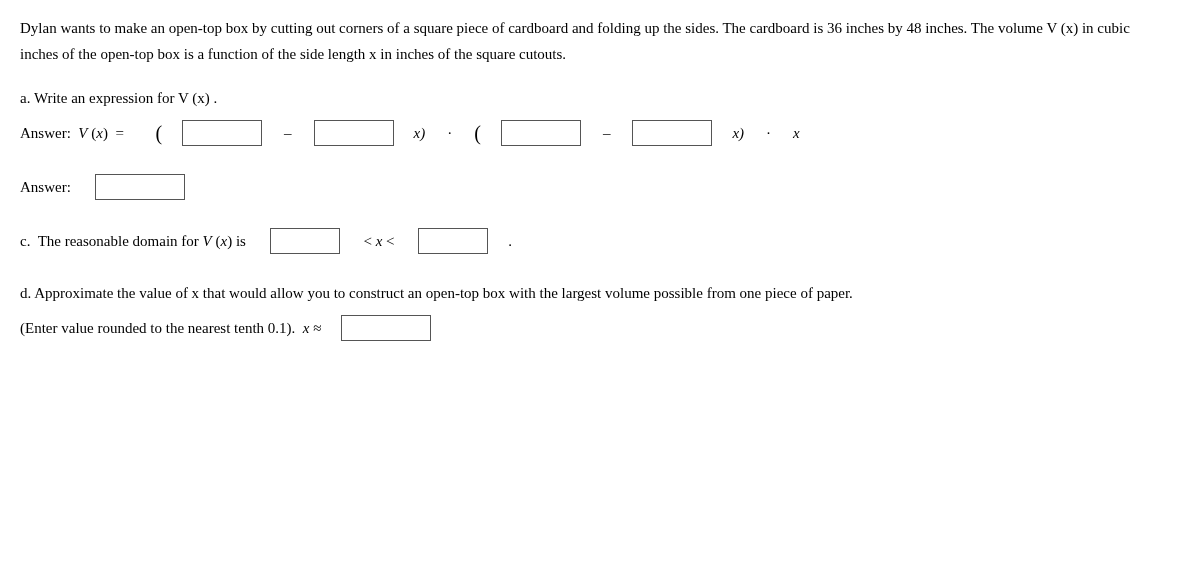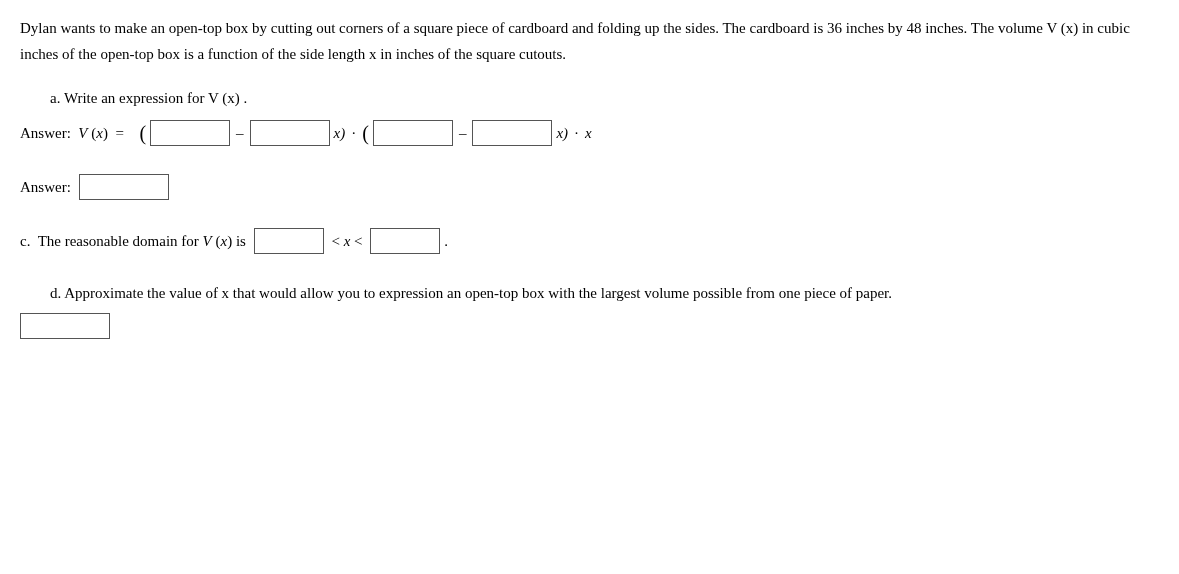--- a/index.html
+++ b/index.html
@@ -24,28 +24,27 @@
     }
 
     .section {
       margin-bottom: 18px;
     }
 
     .part-label {
       font-style: normal;
       margin-bottom: 6px;
       line-height: 1.8;
-      margin-left: 30px;
     }
 
     .answer-row {
       display: flex;
       align-items: center;
       flex-wrap: wrap;
-      gap: 4px;
+      gap: 20px;
       margin-top: 4px;
       line-height: 2;
     }
 
     .answer-label {
       margin-right: 4px;
     }
 
     input[type="text"] {
       border: 1px solid #555;
@@ -131,17 +130,18 @@
   <div class="answer-row">
     <span>c.&nbsp; The reasonable domain for <em>V</em> (<em>x</em>) is&nbsp;</span>
     <input type="text" class="input-domain" value="" style="">
     <span>&nbsp;&lt; <em>x</em> &lt;&nbsp;</span>
     <input type="text" class="input-domain" value="" style="">
     <span>.</span>
   </div>
 </div>
 
 <div class="section" style="margin-top: 24px;">
-  <div class="part-label">d.  Approximate the value of x that would allow you to expression an open-top box with the largest volume possible from one piece of paper.</div>
+  <div class="part-label">d.  Approximate the value of x that would allow you to construct an open-top box with the largest volume possible from one piece of paper.</div>
   <div class="answer-row" style="margin-top: 6px;">
+    <span>(Enter value rounded to the nearest tenth 0.1).&nbsp; <em>x</em> ≈</span>
     <input type="text" class="input-approx" value="" style="">
   </div>
 </div>
 
 </body></html>

